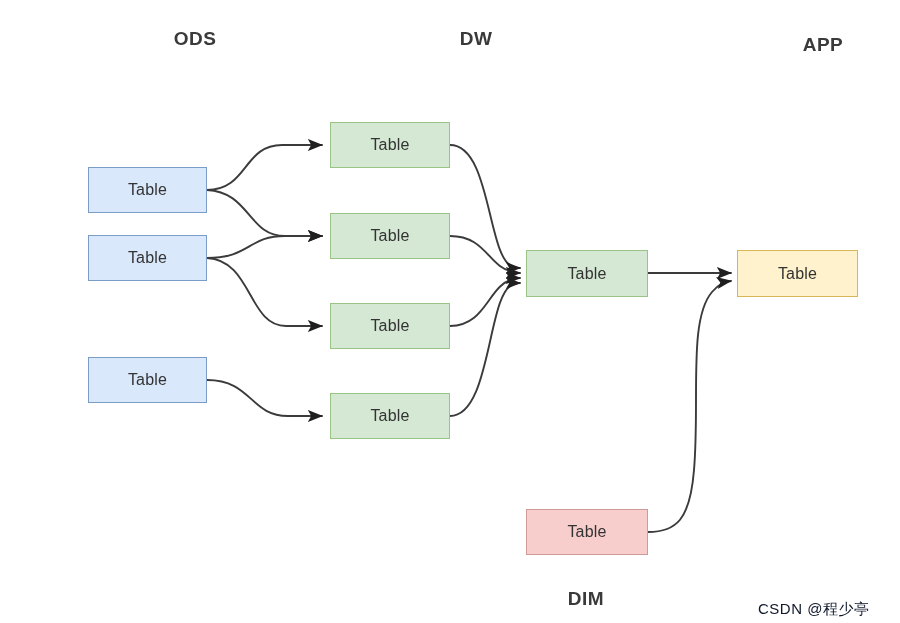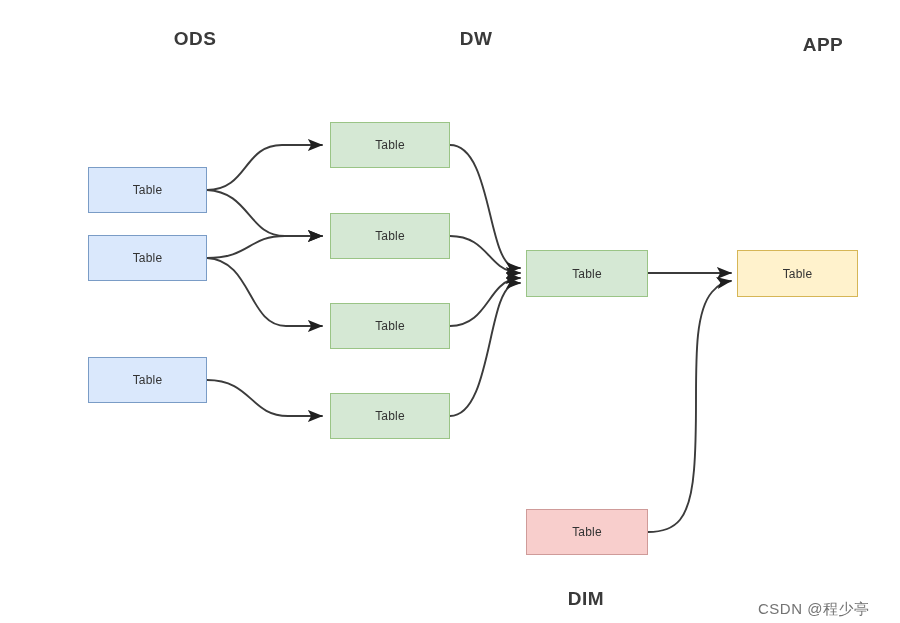--- a/index.html
+++ b/index.html
@@ -40,21 +40,21 @@
     transform: translateX(-50%);
   }
   .node {
     position: absolute;
     box-sizing: border-box;
     border-width: 1px;
     border-style: solid;
     display: flex;
     align-items: center;
     justify-content: center;
-    font-size: 12px;
+    font-size: 16px;
     letter-spacing: 0.2px;
   }
   .node-label {
     pointer-events: none;
   }
   .watermark {
     position: absolute;
     font-size: 15px;
     color: #cfcfcf;
     white-space: nowrap;
@@ -119,14 +119,14 @@
         <span class="node-label">Table</span>
       </div>
     </div>
   <div id="labels-layer">
       <div class="layer-label" style="left: 147px; top: 28px; margin-left: 48px;">ODS</div>
       <div class="layer-label" style="left: 476px; top: 28px;">DW</div>
       <div class="layer-label" style="left: 798px; top: 34px; margin-left: 25px;">APP</div>
       <div class="layer-label" style="left: 586px; top: 588px; text-align: center;">DIM</div>
     </div>
 
-  <div class="watermark" style="left: 758px; top: 600px; color: #737373;">CSDN @程少亭</div>
+  <div class="watermark" style="left: 758px; top: 600px; color: #0f172a;">CSDN @程少亭</div>
 </div>
 
 </body></html>

